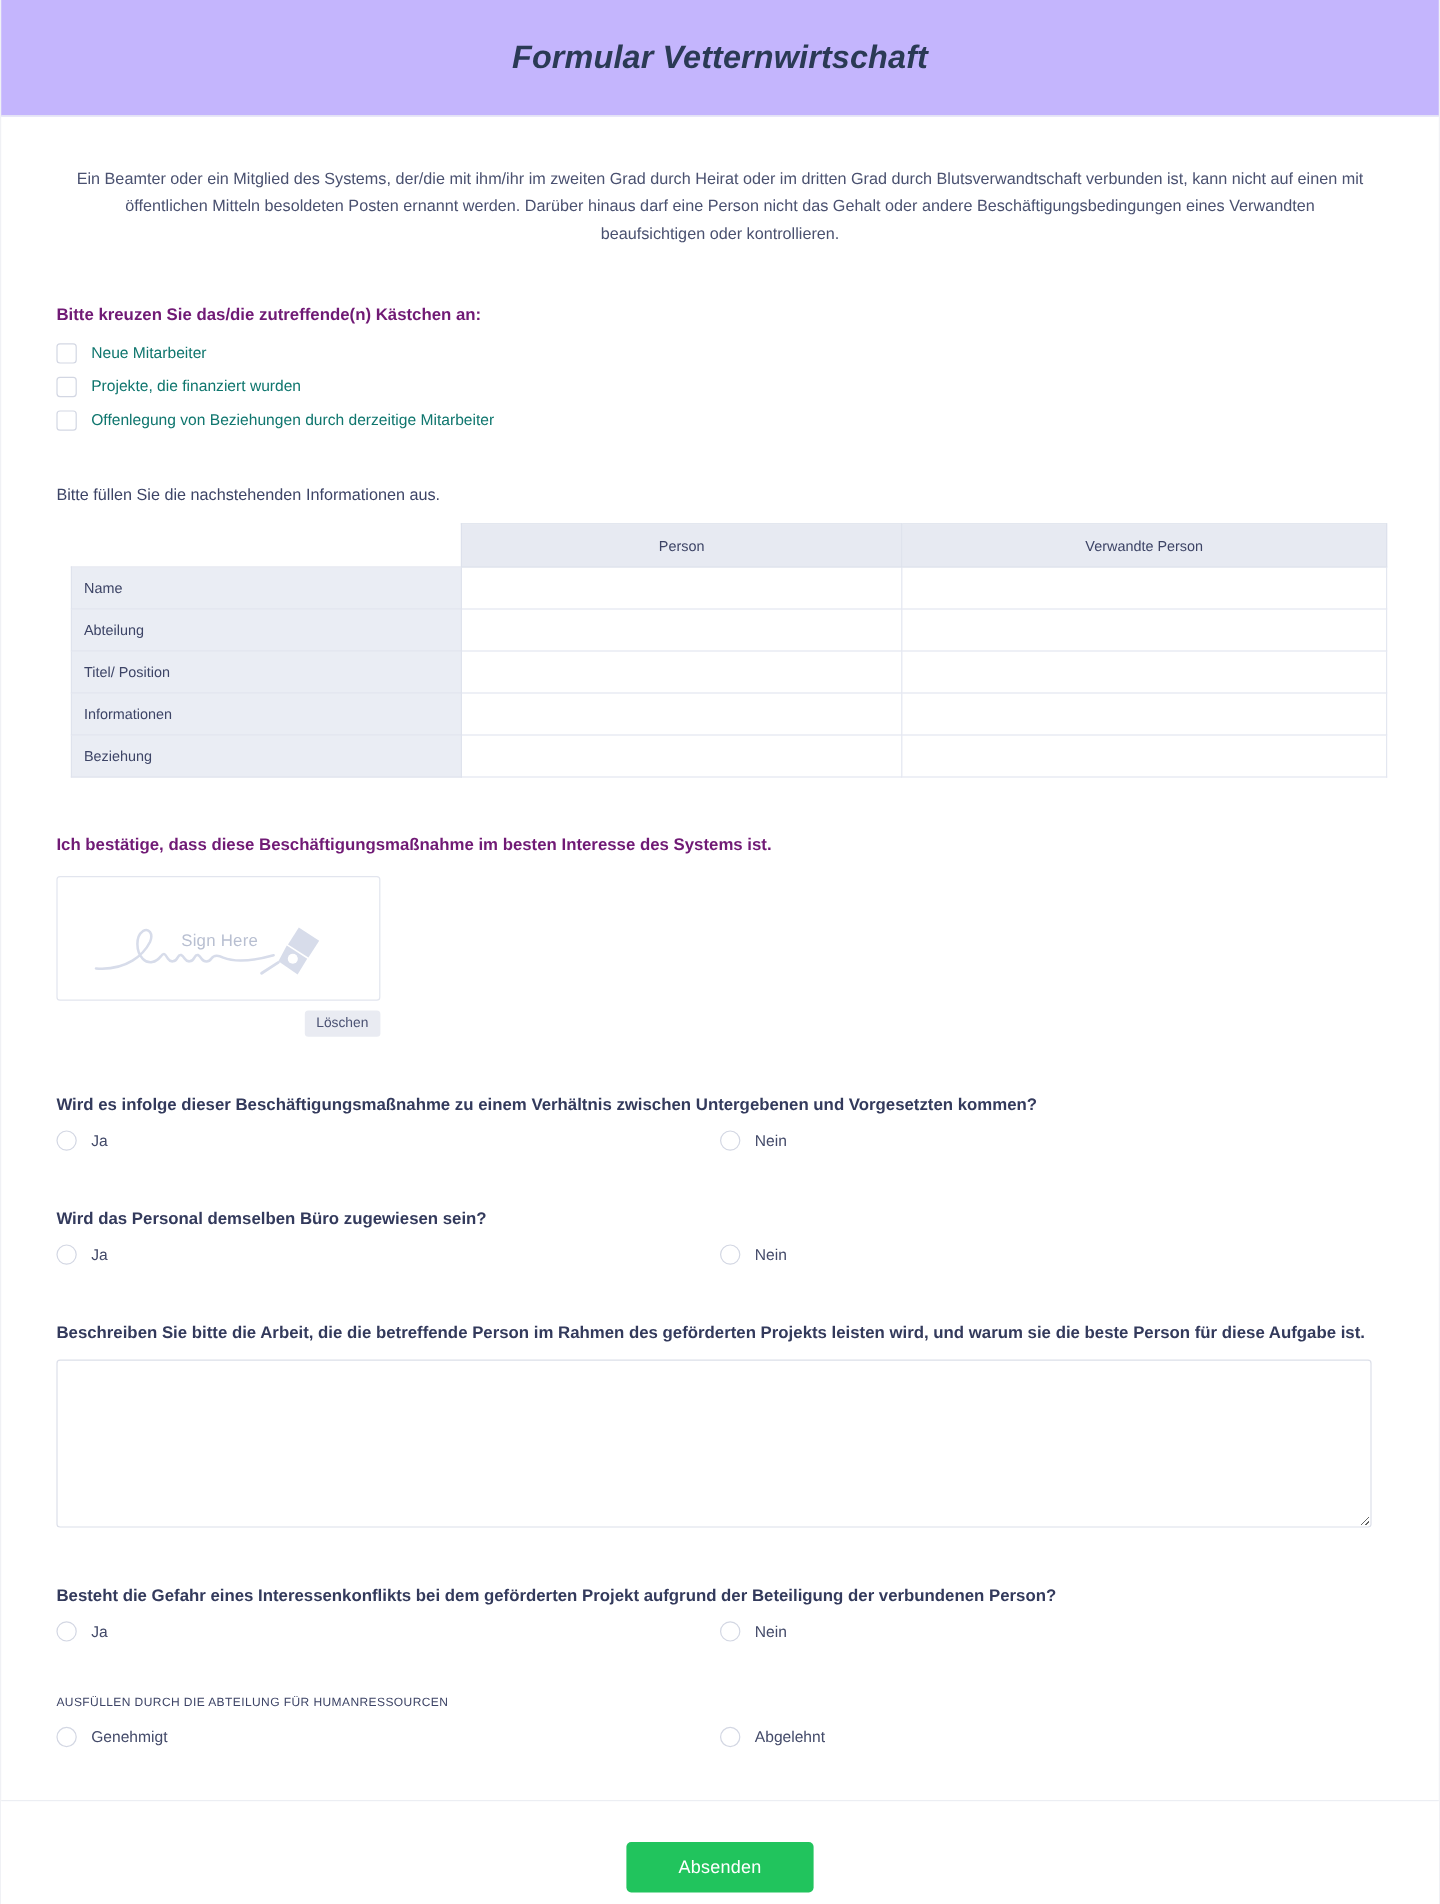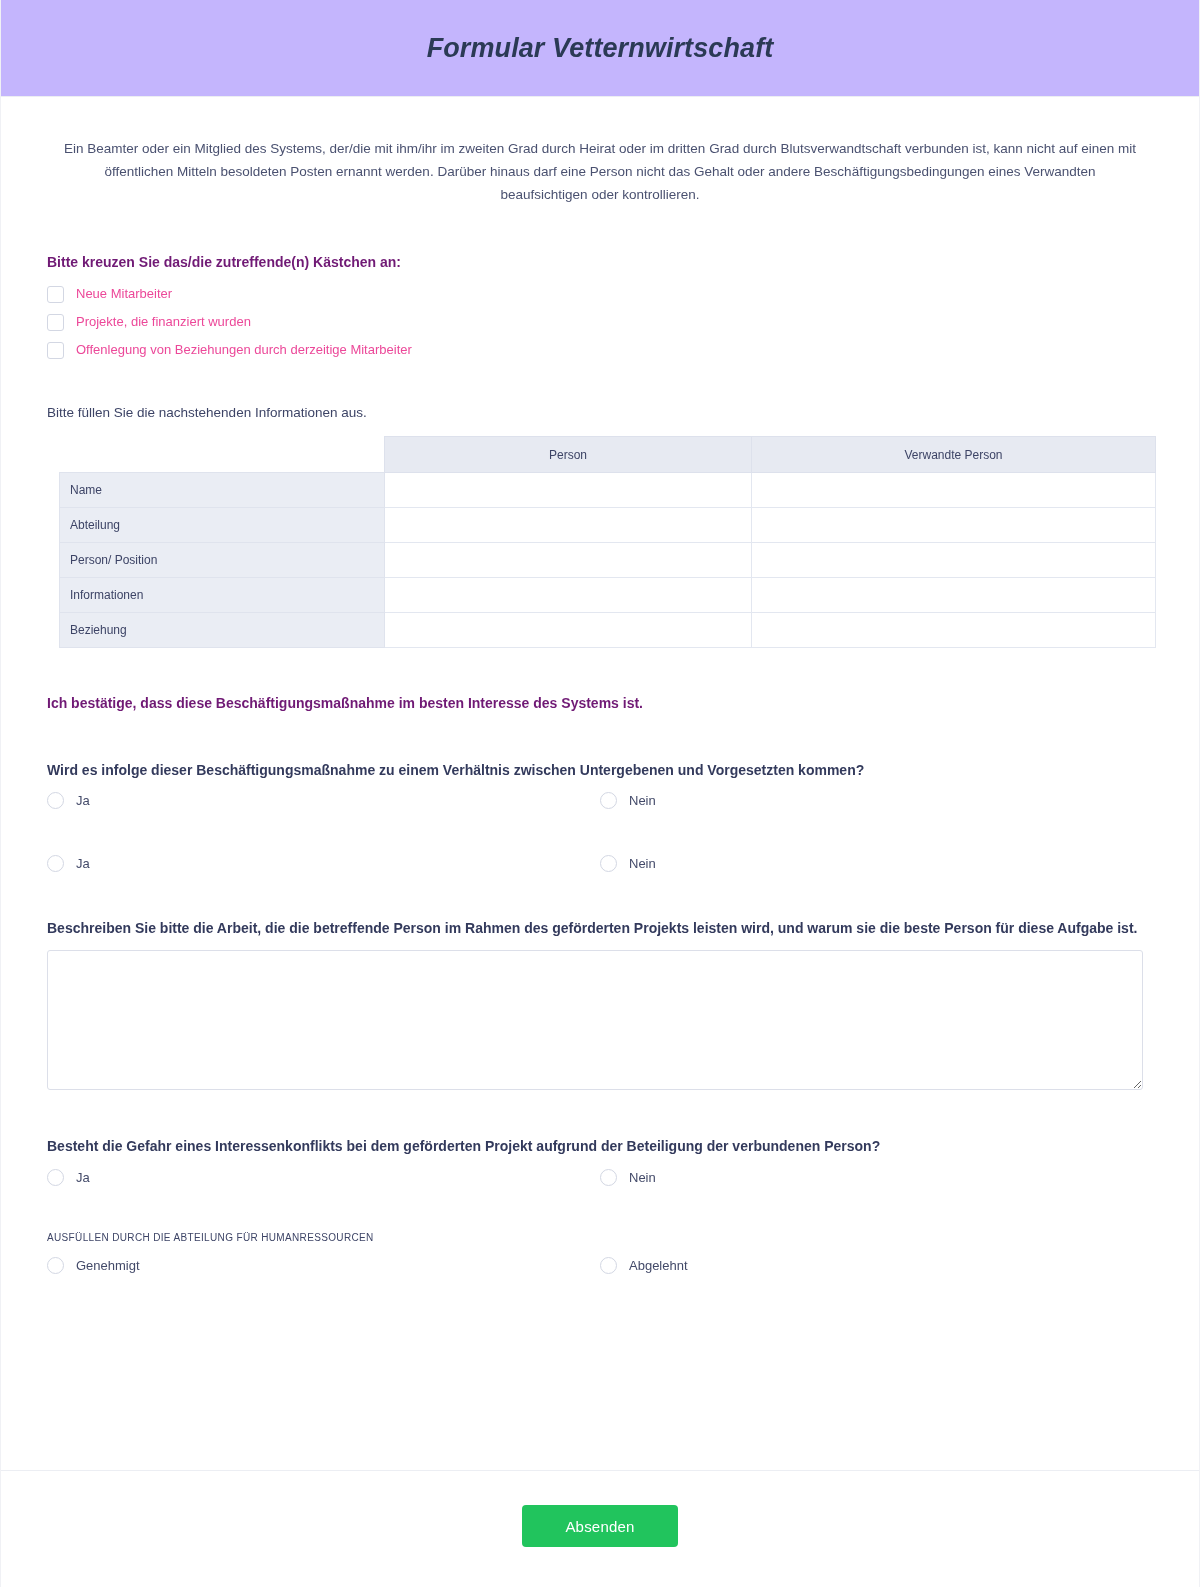--- a/index.html
+++ b/index.html
@@ -105,21 +105,21 @@
     width: 17px;
     height: 17px;
     min-width: 17px;
     border: 1px solid #d3d7e3;
     border-radius: 3px;
     background: #fff;
     display: inline-block;
   }
   .cbx-label {
     font-size: 13px;
-    color: #ec4899;
+    color: #0f766e;
     line-height: 1.3;
   }
 
   
   .table-wrap {
     margin-top: 16px;
     padding-left: 12px;
   }
   table.info-table {
     border-collapse: collapse;
@@ -335,58 +335,76 @@
               <td class="row-head">Name</td>
               <td class="cell"><input type="text" value="" style=""></td>
               <td class="cell"><input type="text" value="" style=""></td>
             </tr>
             <tr>
               <td class="row-head">Abteilung</td>
               <td class="cell"><input type="text" value="" style=""></td>
               <td class="cell"><input type="text" value="" style=""></td>
             </tr>
             <tr>
-              <td class="row-head">Person/ Position</td>
+              <td class="row-head">Titel/ Position</td>
               <td class="cell"><input type="text" value="" style=""></td>
               <td class="cell"><input type="text" value="" style=""></td>
             </tr>
             <tr>
               <td class="row-head">Informationen</td>
               <td class="cell"><input type="text" value="" style=""></td>
               <td class="cell"><input type="text" value="" style=""></td>
             </tr>
             <tr>
               <td class="row-head">Beziehung</td>
               <td class="cell"><input type="text" value="" style=""></td>
               <td class="cell"><input type="text" value="" style=""></td>
             </tr>
           </tbody>
         </table>
       </div>
     </div>
 
     <div class="section">
       <div class="section-label">Ich bestätige, dass diese Beschäftigungsmaßnahme im besten Interesse des Systems ist.</div>
+      <div class="signature-block">
+        <div class="signature-pad">
+          <span class="sign-here-text">Sign Here</span>
+          <svg class="sign-svg" width="220" height="45" viewBox="0 0 220 45">
+            <path d="M2 38 C28 40 42 26 47 16 C50 9 46 4 41 7 C35 11 35 24 41 30 C46 35 52 33 56 28 C59 24 60 27 62 30 C64 33 68 33 70 29 C72 25 74 27 76 30 C78 33 82 33 84 29 C86 25 88 27 90 30 C92 33 96 33 98 30 C100 27 104 27 108 29 C118 33 132 32 150 27" fill="none" stroke="#d7dcea" stroke-width="2.1" stroke-linecap="round"></path>
+            <g transform="translate(148,2)">
+              <path d="M23 2 L40 13 L31 27 L14 16 Z" fill="#d7dcea"></path>
+              <path d="M13 17 L30 28 L22 41 L6 30 Z" fill="#d7dcea"></path>
+              <circle cx="18" cy="28" r="4.2" fill="#ffffff"></circle>
+              <path d="M6 31 L-8 40" stroke="#d7dcea" stroke-width="2.4" stroke-linecap="round" fill="none"></path>
+            </g>
+          </svg>
+        </div>
+        <div class="sig-clear-row">
+          <button class="btn-clear" type="button">Löschen</button>
+        </div>
+      </div>
     </div>
 
     <div class="section">
       <div class="question-label">Wird es infolge dieser Beschäftigungsmaßnahme zu einem Verhältnis zwischen Untergebenen und Vorgesetzten kommen?</div>
       <div class="radio-grid">
         <label class="radio-col">
           <span class="rdo"></span>
           <span class="rdo-label">Ja</span>
         </label>
         <label class="radio-col">
           <span class="rdo"></span>
           <span class="rdo-label">Nein</span>
         </label>
       </div>
     </div>
 
     <div class="section">
+      <div class="question-label">Wird das Personal demselben Büro zugewiesen sein?</div>
       <div class="radio-grid">
         <label class="radio-col">
           <span class="rdo"></span>
           <span class="rdo-label">Ja</span>
         </label>
         <label class="radio-col">
           <span class="rdo"></span>
           <span class="rdo-label">Nein</span>
         </label>
       </div>

